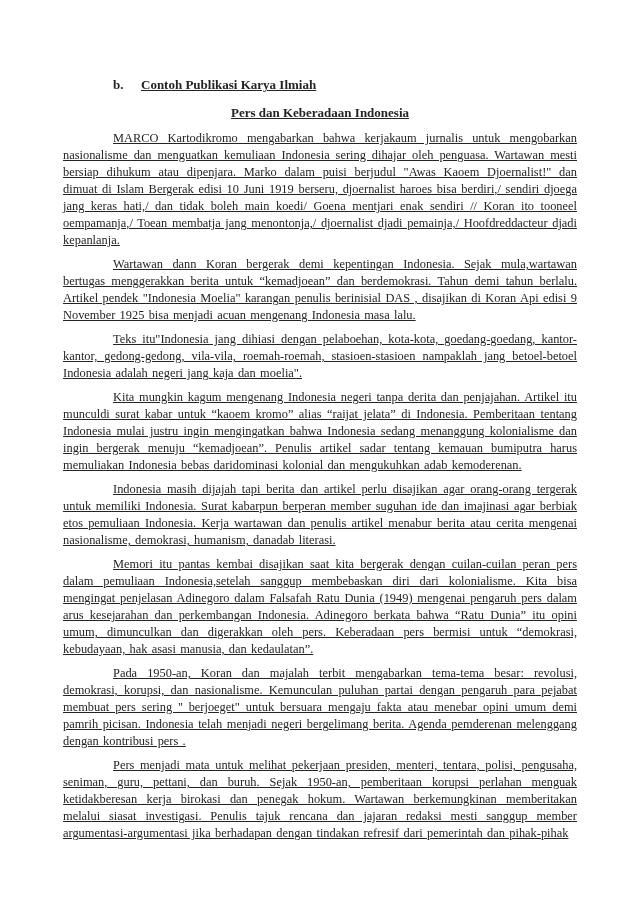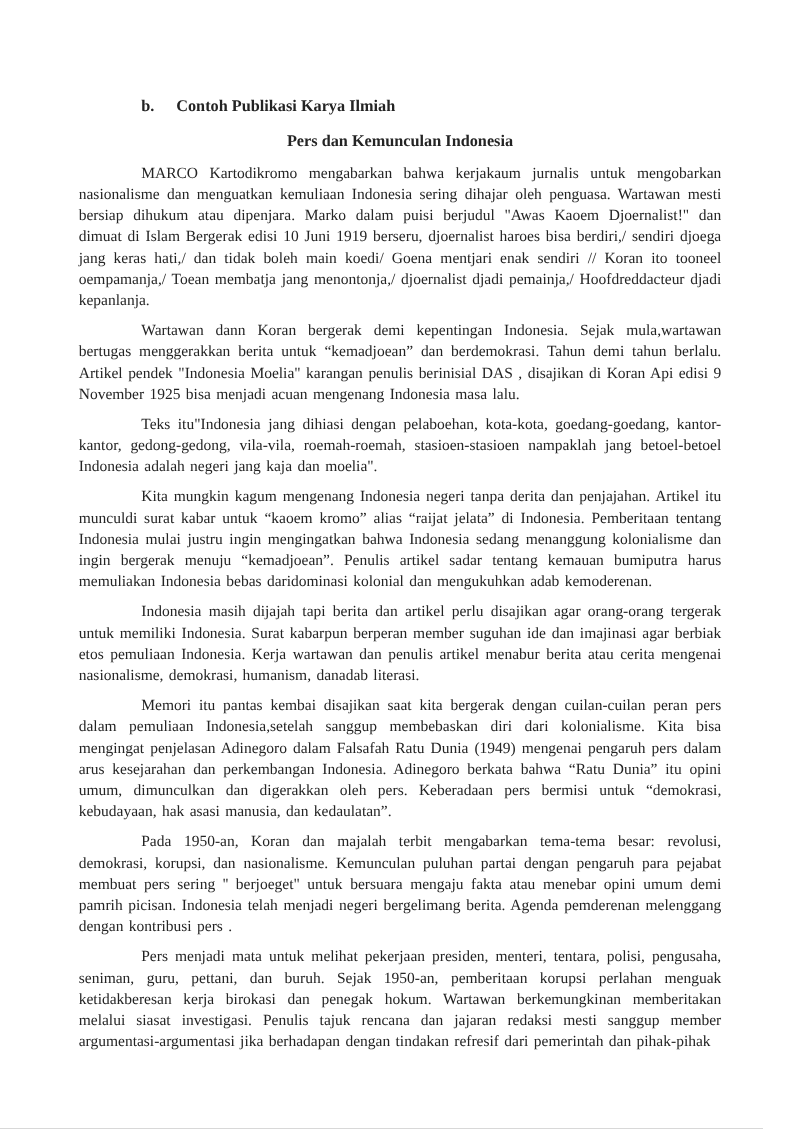--- a/index.html
+++ b/index.html
@@ -13,20 +13,21 @@
     font-family: "Liberation Serif", "DejaVu Serif", serif;
     overflow: hidden;
     box-sizing: border-box;
     position: relative;
   }
   .content {
     position: absolute;
     left: 63px;
     top: 76px;
     width: 514px;
+    text-decoration: underline;
   }
   .heading {
     font-weight: bold;
     font-size: 13px;
     line-height: 17px;
     padding-left: 50px;
     margin: 0 0 11px 0;
   }
   .h-label { display: inline-block; width: 28px; }
   .intro {
@@ -55,21 +56,21 @@
 <body>
 
 <div class="page">
   <div class="content">
 
     <div class="heading">
       <span class="h-label">b.</span><span class="h-text">Contoh Publikasi Karya Ilmiah</span>
     </div>
 
 
-    <h2 class="title">Pers dan Kemunculan Indonesia</h2>
+    <h2 class="title">Pers dan Keberadaan Indonesia</h2>
 
     <p class="body-par">MARCO Kartodikromo mengabarkan bahwa kerjakaum jurnalis untuk mengobarkan nasionalisme dan menguatkan kemuliaan Indonesia sering dihajar oleh penguasa. Wartawan mesti bersiap dihukum atau dipenjara. Marko dalam puisi berjudul "Awas Kaoem Djoernalist!" dan dimuat di Islam Bergerak edisi 10 Juni 1919 berseru, djoernalist haroes bisa berdiri,/ sendiri djoega jang keras hati,/ dan tidak boleh main koedi/ Goena mentjari enak sendiri // Koran ito tooneel oempamanja,/ Toean membatja jang menontonja,/ djoernalist djadi pemainja,/ Hoofdreddacteur djadi kepanlanja.</p>
     <p class="body-par">Wartawan dann Koran bergerak demi kepentingan Indonesia. Sejak mula,wartawan bertugas menggerakkan berita untuk “kemadjoean” dan berdemokrasi. Tahun demi tahun berlalu. Artikel pendek "Indonesia Moelia" karangan penulis berinisial DAS , disajikan di Koran Api edisi 9 November 1925 bisa menjadi acuan mengenang Indonesia masa lalu.</p>
     <p class="body-par">Teks itu"Indonesia jang dihiasi dengan pelaboehan, kota-kota, goedang-goedang, kantor-kantor, gedong-gedong, vila-vila, roemah-roemah, stasioen-stasioen nampaklah jang betoel-betoel Indonesia adalah negeri jang kaja dan moelia".</p>
     <p class="body-par">Kita mungkin kagum mengenang Indonesia negeri tanpa derita dan penjajahan. Artikel itu munculdi surat kabar untuk “kaoem kromo” alias “raijat jelata” di Indonesia. Pemberitaan tentang Indonesia mulai justru ingin mengingatkan bahwa Indonesia sedang menanggung kolonialisme dan ingin bergerak menuju “kemadjoean”. Penulis artikel sadar tentang kemauan bumiputra harus memuliakan Indonesia bebas daridominasi kolonial dan mengukuhkan adab kemoderenan.</p>
     <p class="body-par">Indonesia masih dijajah tapi berita dan artikel perlu disajikan agar orang-orang tergerak untuk memiliki Indonesia. Surat kabarpun berperan member suguhan ide dan imajinasi agar berbiak etos pemuliaan Indonesia. Kerja wartawan dan penulis artikel menabur berita atau cerita mengenai nasionalisme, demokrasi, humanism, danadab literasi.</p>
     <p class="body-par">Memori itu pantas kembai disajikan saat kita bergerak dengan cuilan-cuilan peran pers dalam pemuliaan Indonesia,setelah sanggup membebaskan diri dari kolonialisme. Kita bisa mengingat penjelasan Adinegoro dalam Falsafah Ratu Dunia (1949) mengenai pengaruh pers dalam arus kesejarahan dan perkembangan Indonesia. Adinegoro berkata bahwa “Ratu Dunia” itu opini umum, dimunculkan dan digerakkan oleh pers. Keberadaan pers bermisi untuk “demokrasi, kebudayaan, hak asasi manusia, dan kedaulatan”.</p>
     <p class="body-par">Pada 1950-an, Koran dan majalah terbit mengabarkan tema-tema besar: revolusi, demokrasi, korupsi, dan nasionalisme. Kemunculan puluhan partai dengan pengaruh para pejabat membuat pers sering '' berjoeget" untuk bersuara mengaju fakta atau menebar opini umum demi pamrih picisan. Indonesia telah menjadi negeri bergelimang berita. Agenda pemderenan melenggang dengan kontribusi pers .</p>
     <p class="body-par">Pers menjadi mata untuk melihat pekerjaan presiden, menteri, tentara, polisi, pengusaha, seniman, guru, pettani, dan buruh. Sejak 1950-an, pemberitaan korupsi perlahan menguak ketidakberesan kerja birokasi dan penegak hokum. Wartawan berkemungkinan memberitakan melalui siasat investigasi. Penulis tajuk rencana dan jajaran redaksi mesti sanggup member argumentasi-argumentasi jika berhadapan dengan tindakan refresif dari pemerintah dan pihak-pihak</p>
 

